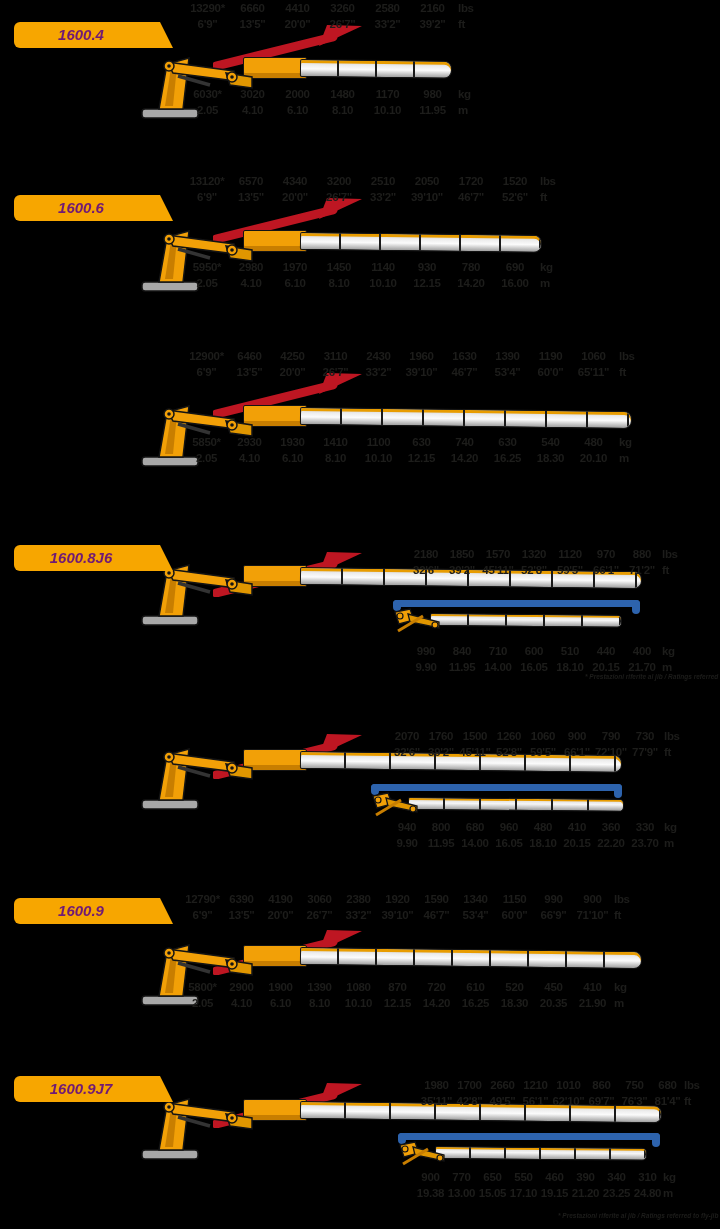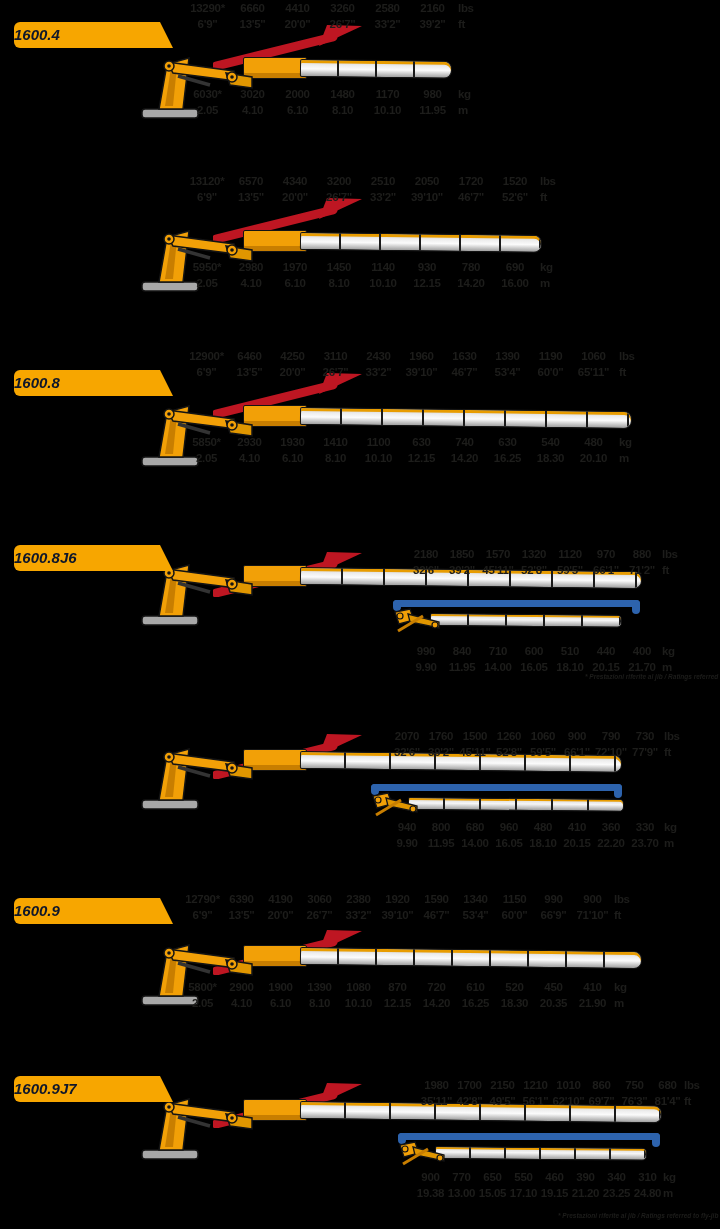--- a/index.html
+++ b/index.html
@@ -6,22 +6,22 @@
   body{
     width:720px;height:1229px;position:relative;overflow:hidden;
     background:#000000;
     font-family:"Liberation Sans", sans-serif;
   }
   .sec{position:absolute;inset:0;}
   
   .badge{
     position:absolute;left:14px;width:146px;height:26px;
     background:#F7A600;border-radius:6px 0 0 6px;
-    color:#0f172a;font-weight:bold;font-style:italic;font-size:15px;
-    line-height:26px;text-align:left;padding-right:12px;box-sizing:border-box;
+    color:#701a75;font-weight:bold;font-style:italic;font-size:15px;
+    line-height:26px;text-align:center;padding-right:12px;box-sizing:border-box;
     z-index:5;
   }
   .badge::after{
     content:"";position:absolute;right:-13px;top:0;width:0;height:0;
     border-left:13px solid #F7A600;border-top:26px solid transparent;
   }
   
   .nrow{position:absolute;display:flex;z-index:4;}
   .ncol{width:var(--cw,42px);text-align:center;flex:none;}
   .v1,.v2{
@@ -212,20 +212,21 @@
       <div class="v1">1520</div>
       <div class="v2">52'6"</div>
     </div>
     </div>
   <div class="nrow units" style="left:540px;top:173px;--cw:30px">
     <div class="ncol">
         <div class="v1">lbs</div>
         <div class="v2">ft</div>
       </div>
   </div>
+  <div class="badge" style="top:195px">1600.6</div>
   <div class="arrow" style="left:213px;top:197px">
   <svg width="150" height="46" viewBox="0 0 150 46">
     <line x1="3" y1="42" x2="120" y2="13" stroke="#BE1622" stroke-width="9" stroke-linecap="round"></line>
     <polygon points="106,22 149,2 114,1" fill="#BE1622"></polygon>
   </svg>
 </div>
   <div class="crane" style="left:136px;top:219px">
   <svg width="118" height="74" viewBox="0 0 118 74">
     <rect x="6" y="63" width="56" height="9" rx="3" fill="#A8A8A8" stroke="#141414" stroke-width="1.5"></rect>
     <polygon points="23,63 31,18 53,12 47,63" fill="#F2A007" stroke="#141414" stroke-width="1.5"></polygon>
@@ -327,21 +328,20 @@
       <div class="v1">1060</div>
       <div class="v2">65'11"</div>
     </div>
     </div>
   <div class="nrow units" style="left:619px;top:348px;--cw:30px">
     <div class="ncol">
         <div class="v1">lbs</div>
         <div class="v2">ft</div>
       </div>
   </div>
-  <div class="badge" style="top:370px">1600.8</div>
   <div class="arrow" style="left:213px;top:372px">
   <svg width="150" height="46" viewBox="0 0 150 46">
     <line x1="3" y1="42" x2="120" y2="13" stroke="#BE1622" stroke-width="9" stroke-linecap="round"></line>
     <polygon points="106,22 149,2 114,1" fill="#BE1622"></polygon>
   </svg>
 </div>
   <div class="crane" style="left:136px;top:394px">
   <svg width="118" height="74" viewBox="0 0 118 74">
     <rect x="6" y="63" width="56" height="9" rx="3" fill="#A8A8A8" stroke="#141414" stroke-width="1.5"></rect>
     <polygon points="23,63 31,18 53,12 47,63" fill="#F2A007" stroke="#141414" stroke-width="1.5"></polygon>
@@ -775,21 +775,21 @@
 
   <div class="ncol">
       <div class="v1">1980</div>
       <div class="v2">35'11"</div>
     </div>
       <div class="ncol">
       <div class="v1">1700</div>
       <div class="v2">42'8"</div>
     </div>
       <div class="ncol">
-      <div class="v1">2150</div>
+      <div class="v1">2660</div>
       <div class="v2">49'5"</div>
     </div>
       <div class="ncol">
       <div class="v1">1210</div>
       <div class="v2">56'1"</div>
     </div>
       <div class="ncol">
       <div class="v1">1010</div>
       <div class="v2">62'10"</div>
     </div>

